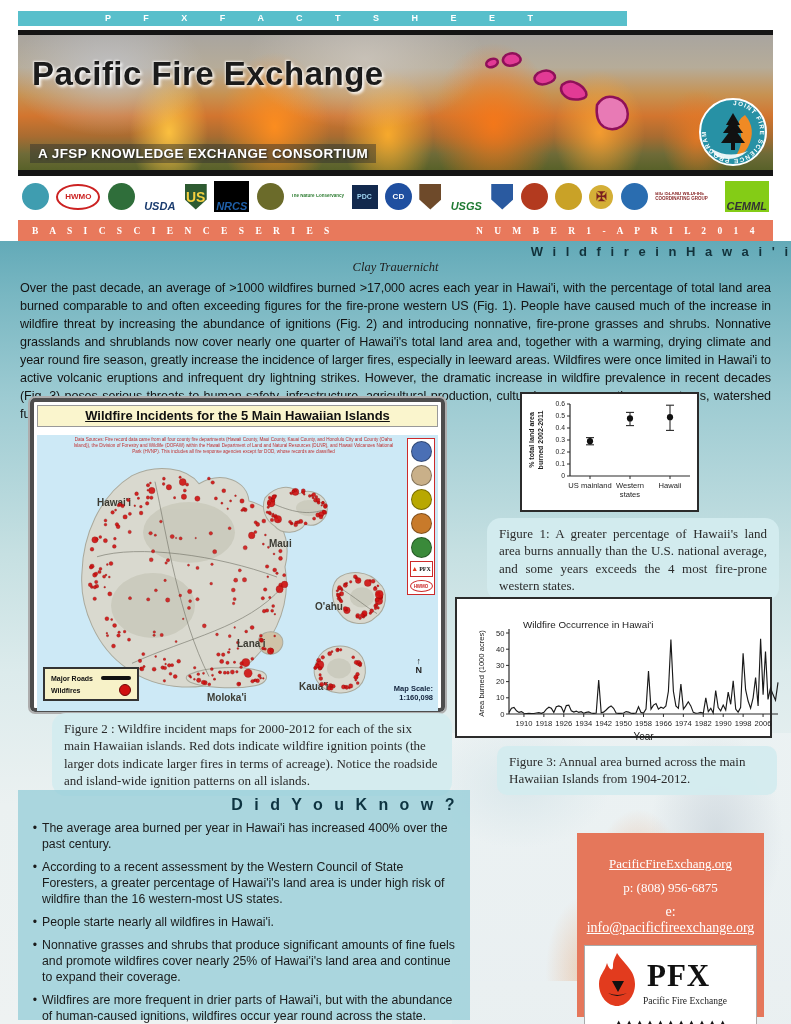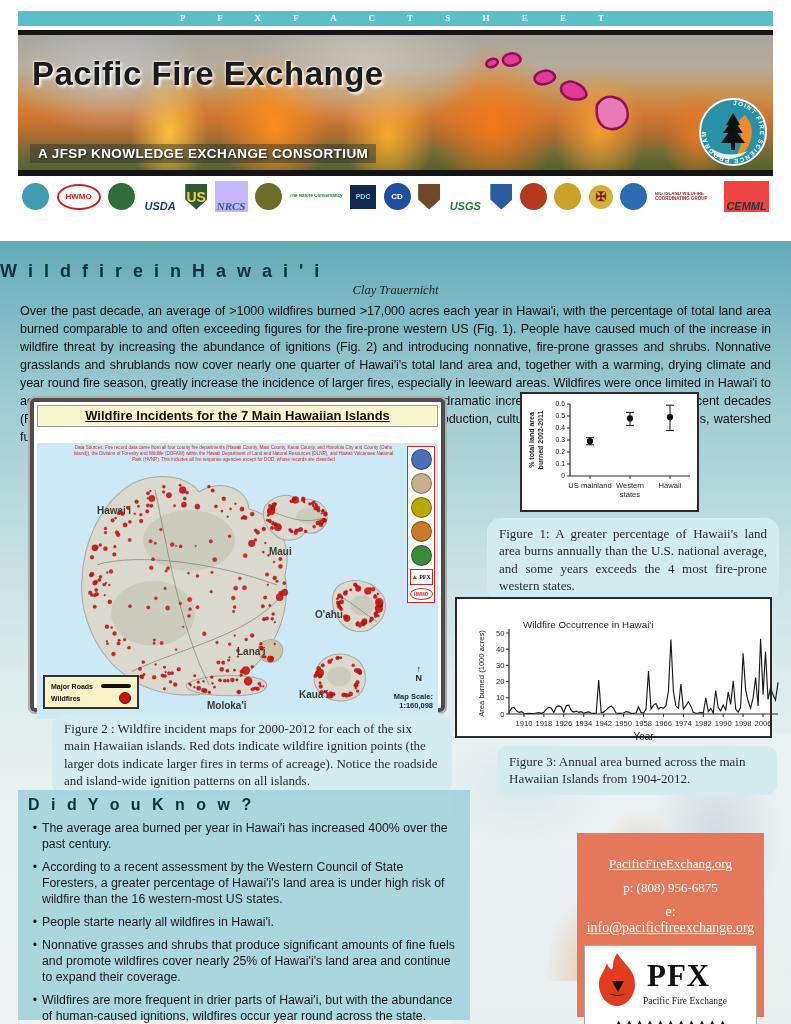--- a/index.html
+++ b/index.html
@@ -1,21 +1,21 @@
 <!DOCTYPE html>
 <html><head>
 <meta charset="utf-8">
 <style>
   html,body{margin:0;padding:0;background:#ffffff;}
   #page{position:relative;width:791px;height:1024px;overflow:hidden;background:#fff;
         font-family:"Liberation Sans",sans-serif;}
   
-  .topbar{position:absolute;left:18px;top:11px;width:755px;height:15px;background:#58bfcb;
+  .topbar{position:absolute;left:18px;top:11px;width:609px;height:15px;background:#58bfcb;
           color:#fff;font-weight:bold;font-size:9px;letter-spacing:7px;word-spacing:16px;
-          text-align:center;line-height:15px;font-family:Liberation Serif, serif;}
+          text-align:center;line-height:15px;font-family:Liberation Sans, sans-serif;}
   
   .banner{position:absolute;left:18px;top:30px;width:755px;height:146px;box-sizing:border-box;
      border-top:5px solid #151515;border-bottom:6px solid #151515;
      background:
       radial-gradient(140px 90px at 12% 28%, rgba(195,198,206,.8), transparent 70%),
       radial-gradient(170px 100px at 46% 18%, rgba(206,200,192,.75), transparent 70%),
       radial-gradient(60px 95px at 20% 72%, rgba(255,196,64,.95), transparent 65%),
       radial-gradient(85px 115px at 34% 68%, rgba(255,142,30,.95), transparent 65%),
       radial-gradient(70px 100px at 49% 74%, rgba(255,176,44,.9), transparent 65%),
       radial-gradient(95px 125px at 63% 66%, rgba(248,120,24,.9), transparent 65%),
@@ -60,29 +60,29 @@
       radial-gradient(95px 150px at 78% 35%, rgba(198,208,216,.65), transparent 70%),
       radial-gradient(60px 110px at 40% 82%, rgba(232,152,92,.4), transparent 70%),
       radial-gradient(130px 90px at 20% 18%, rgba(216,230,234,.85), transparent 70%),
       linear-gradient(180deg, rgba(236,242,243,.9), rgba(233,239,241,.95));}
   .wc-right2{position:absolute;left:452px;top:740px;width:339px;height:284px;
      background:
       radial-gradient(60px 140px at 62% 45%, rgba(226,124,60,.5), transparent 70%),
       radial-gradient(90px 160px at 85% 70%, rgba(208,176,150,.5), transparent 70%),
       radial-gradient(100px 90px at 25% 80%, rgba(214,228,232,.9), transparent 70%),
       linear-gradient(180deg,#eaf0f1,#e6edef);}
-  .art-title{text-align:left;padding-top:20px;font-size:18px;font-weight:bold;letter-spacing:3px;color:#12323b;}
+  .art-title{text-align:right;padding-top:3px;font-size:13px;font-weight:bold;letter-spacing:3px;color:#12323b;}
   .art-author{text-align:center;font-family:"Liberation Serif",serif;font-style:italic;font-size:12.5px;color:#222;margin-top:1px;}
   .art-body{margin:4px 20px 0 20px;font-size:12.6px;line-height:1.43;text-align:justify;color:#141414;letter-spacing:-0.1px;}
   
   .map-fig{position:absolute;left:30px;top:157px;width:415px;height:314px;box-sizing:border-box;
      border:4px solid #4d4d4d;outline:2px solid #adadad;border-radius:5px;background:#fff;padding:3px;}
   .map-title{height:20px;background:#faf5cd;border:1px solid #999;text-align:center;font-size:13px;
      font-weight:bold;text-decoration:underline;color:#111;line-height:19px;}
-  .map-area{position:relative;margin-top:16px;height:276px;background:#cde9f6;overflow:hidden;}
+  .map-area{position:relative;margin-top:8px;height:276px;background:#cde9f6;overflow:hidden;}
   .map-sources{position:absolute;top:2px;left:34px;right:42px;font-size:4.6px;color:#c03030;
      text-align:center;line-height:1.3;z-index:3;}
   #map-svg{position:absolute;left:0;top:0;width:100%;height:100%;z-index:1;}
   .isl-label{font:bold 10px "Liberation Sans",sans-serif;fill:#3c3c34;}
   .seal-col{position:absolute;right:3px;top:3px;width:26px;background:#fff;border:1.5px solid #cc2a2a;
      padding:2px 0;z-index:4;display:flex;flex-direction:column;align-items:center;gap:3px;}
   .seal{width:19px;height:19px;border-radius:50%;border:1px solid rgba(0,0,0,.35);}
   .mini-pfx{width:21px;height:14px;border:1px solid #cc2a2a;font:bold 6px "Liberation Serif",serif;
      display:flex;align-items:center;justify-content:center;color:#111;background:#fff;}
   .mini-pfx b{color:#e23b1e;margin-right:1px;font-size:7px;}
@@ -106,21 +106,21 @@
   .fig2-cap{left:52px;top:472px;width:400px;}
   .fig1-cap{left:487px;top:277px;width:292px;}
   .fig3-cap{left:497px;top:505px;width:280px;border-radius:10px;}
   
   .chart-box{position:absolute;background:#fff;border:2px solid #2b2b2b;box-sizing:border-box;}
   .fig1-box{left:520px;top:151px;width:179px;height:120px;padding:2px;}
   .fig3-box{left:455px;top:356px;width:317px;height:141px;padding:18px;}
   
   .dyk{position:absolute;left:18px;top:549px;width:452px;height:230px;background:rgba(151,206,216,.78);
      box-sizing:border-box;padding:5px 12px 0 10px;}
-  .dyk-title{text-align:left;font-size:16px;font-weight:bold;letter-spacing:3.5px;color:#0d3340;margin:1px 0 7px 0;}
+  .dyk-title{text-align:right;font-size:16px;font-weight:bold;letter-spacing:3.5px;color:#0d3340;margin:1px 0 7px 0;}
   .bullet{display:flex;margin-bottom:7px;font-size:12.3px;line-height:1.3;color:#1b1b1b;}
   .bdot{width:14px;flex:0 0 14px;text-align:center;}
   .bdot:before{content:"•";}
   .btxt{flex:1;}
   
   .contact{position:absolute;left:577px;top:592px;width:187px;height:184px;background:#e5775b;
      box-sizing:border-box;padding:23px 7px 6px 7px;text-align:center;color:#fff;
      font-family:"Liberation Serif",serif;}
   .contact a{color:#fff;text-decoration:underline;cursor:pointer;}
   .contact-web{font-size:13px;}
@@ -175,21 +175,21 @@
       <div class="logo-item lg-oval" style="background: rgb(255, 255, 255);">
         <span style="color: rgb(204, 34, 34);">HWMO</span>
       </div>
       <div class="logo-item lg-circle" style="background: rgb(47, 110, 58);"></div>
       <div class="logo-item lg-text" style="background: rgb(255, 255, 255);">
         <span style="color: rgb(26, 59, 110);">USDA</span>
       </div>
       <div class="logo-item lg-shield" style="background: rgb(45, 90, 49);">
         <span>US</span>
       </div>
-      <div class="logo-item lg-text" style="background: #c4b5fd; font-family: Liberation Serif, serif;">
+      <div class="logo-item lg-text" style="background: #000000;">
         <span style="color: rgb(31, 95, 168);">NRCS</span>
       </div>
       <div class="logo-item lg-circle" style="background: rgb(107, 107, 42);"></div>
       <div class="logo-item lg-text-small" style="background: rgb(255, 255, 255);">
         <span style="color: rgb(46, 125, 50);">The Nature Conservancy</span>
       </div>
       <div class="logo-item lg-square" style="background: rgb(18, 41, 77);">
         <span>PDC</span>
       </div>
       <div class="logo-item lg-circle" style="background: rgb(31, 79, 160);">
@@ -202,36 +202,40 @@
       <div class="logo-item lg-shield" style="background: rgb(42, 90, 160);"></div>
       <div class="logo-item lg-circle" style="background: rgb(179, 58, 31);"></div>
       <div class="logo-item lg-circle" style="background: rgb(201, 162, 39);"></div>
       <div class="logo-item lg-cross" style="background: rgb(212, 175, 55);">
         <span>✠</span>
       </div>
       <div class="logo-item lg-circle" style="background: rgb(42, 109, 176);"></div>
       <div class="logo-item lg-text-small" style="background: rgb(255, 255, 255);">
         <span style="color: rgb(138, 42, 42);">BIG ISLAND WILDFIRE COORDINATING GROUP</span>
       </div>
-      <div class="logo-item lg-text" style="background: #ef4444;">
+      <div class="logo-item lg-text" style="background: #84cc16;">
         <span style="color: rgb(51, 51, 51);">CEMML</span>
       </div>
     </div>
 
+  <div class="series-bar">
+    <span>B A S I C  S C I E N C E  S E R I E S</span>
+    <span>N U M B E R  1  -  A P R I L  2 0 1 4</span>
+  </div>
 
   <div class="content">
     <div class="wc-right"></div>
     <div class="wc-right2"></div>
 
     <div class="art-title">W i l d f i r e  i n  H a w a i ' i</div>
     <div class="art-author">Clay Trauernicht</div>
     <div class="art-body">Over the past decade, an average of &gt;1000 wildfires burned &gt;17,000 acres each year in Hawai'i, with the percentage of total land area burned comparable to and often exceeding figures for the fire-prone western US (Fig. 1).  People have caused much of the increase in wildfire threat by increasing the abundance of ignitions (Fig. 2) and introducing nonnative, fire-prone grasses and shrubs.  Nonnative grasslands and shrublands now cover nearly one quarter of Hawai'i's total land area and, together with a warming, drying climate and year round fire season, greatly increase the incidence of larger fires, especially in leeward areas.  Wildfires were once limited in Hawai'i to active volcanic eruptions and infrequent dry lightning strikes.  However, the dramatic increase in wildfire prevalence in recent decades (Fig. 3) poses serious threats to human safety, infrastructure, agricultural production, cultural resources, native ecosystems, watershed functioning, and nearshore coastal resources statewide.</div>
 
     <div class="map-fig">
-      <div class="map-title">Wildfire Incidents for the 7 Main Hawaiian Islands</div>
+      <div class="map-title">Wildfire Incidents for the 5 Main Hawaiian Islands</div>
       <div class="map-area">
         <div class="map-sources">Data Sources: Fire record data came from all four county fire departments (Hawaii County, Maui County, Kauai County, and Honolulu City and County (Oahu Island)), the Division of Forestry and Wildlife (DOFAW) within the Hawaii Department of Land and Natural Resources (DLNR), and Hawaii Volcanoes National Park (HVNP). This includes all fire response agencies except for DOD, whose records are classified</div>
         <svg id="map-svg" viewBox="0 0 401 272" preserveAspectRatio="none">
           <g fill="#d9d9cf" stroke="#a9a99c" stroke-width="1">
             <path d="M95,40 C120,28 150,32 162,48 C185,35 210,45 212,65 C240,72 256,100 248,130 C255,170 235,210 200,235 C170,255 120,252 90,230 C60,210 42,170 45,135 C46,100 62,60 95,40 Z"></path>
             <path d="M228,62 C238,50 255,48 262,58 C272,52 288,58 290,70 C292,82 280,92 268,88 C262,98 244,98 238,90 C228,84 224,72 228,62 Z"></path>
             <path d="M300,142 C312,132 332,134 342,146 C352,154 350,172 338,180 C328,190 310,186 303,176 C294,166 293,150 300,142 Z"></path>
             <path d="M222,200 C228,192 240,192 245,200 C248,208 242,216 233,216 C225,216 219,208 222,200 Z" fill="#cfc3a8"></path>
             <path d="M152,236 C170,228 205,227 225,233 C233,237 230,245 218,247 C196,251 166,249 154,244 C148,241 148,238 152,236 Z"></path>
             <path d="M280,222 C286,208 304,204 318,212 C330,219 332,238 322,248 C310,258 290,255 282,245 C276,238 276,230 280,222 Z"></path>

